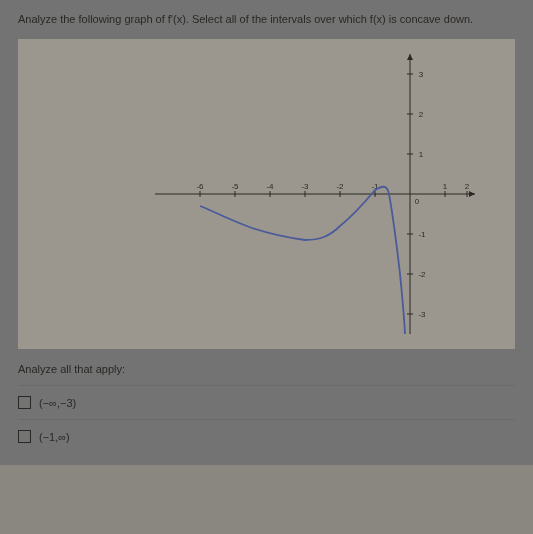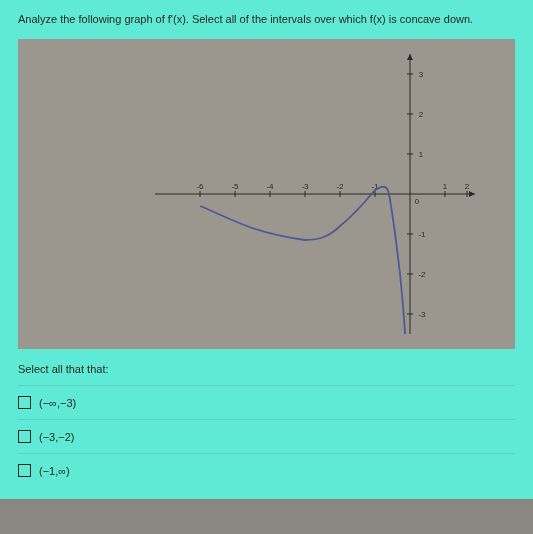--- a/index.html
+++ b/index.html
@@ -5,21 +5,21 @@
     * { margin: 0; padding: 0; box-sizing: border-box; }
     body {
       width: 533px;
       height: 534px;
       background: #8a8780;
       font-family: Arial, sans-serif;
       overflow: hidden;
     }
     .container {
       padding: 12px 18px;
-      background: #5eead4;
+      background: #737373;
     }
     .question {
       font-size: 11px;
       color: #2a2824;
       margin-bottom: 12px;
       line-height: 1.4;
     }
     .graph-area {
       width: 100%;
       height: 310px;
@@ -122,29 +122,25 @@
         C 60 168, 75 176, 97 184
         C 115 190, 135 194, 150 196
         C 165 196, 175 192, 185 182
         C 200 170, 210 158, 220 146
         C 227 142, 232 140, 234 150
         C 238 172, 241 195, 245 230
         C 247 250, 249 270, 250 290"></path>
     </svg>
   </div>
 
-  <div class="prompt">Select all that that:</div>
+  <div class="prompt">Analyze all that apply:</div>
 
   <div class="options">
     <div class="option">
       <span class="checkbox"></span>
       <span class="option-label">(−∞,−3)</span>
-    </div>
-    <div class="option">
-      <span class="checkbox"></span>
-      <span class="option-label">(−3,−2)</span>
     </div>
     <div class="option">
       <span class="checkbox"></span>
       <span class="option-label">(−1,∞)</span>
     </div>
   </div>
 </div>
 
 </body></html>

